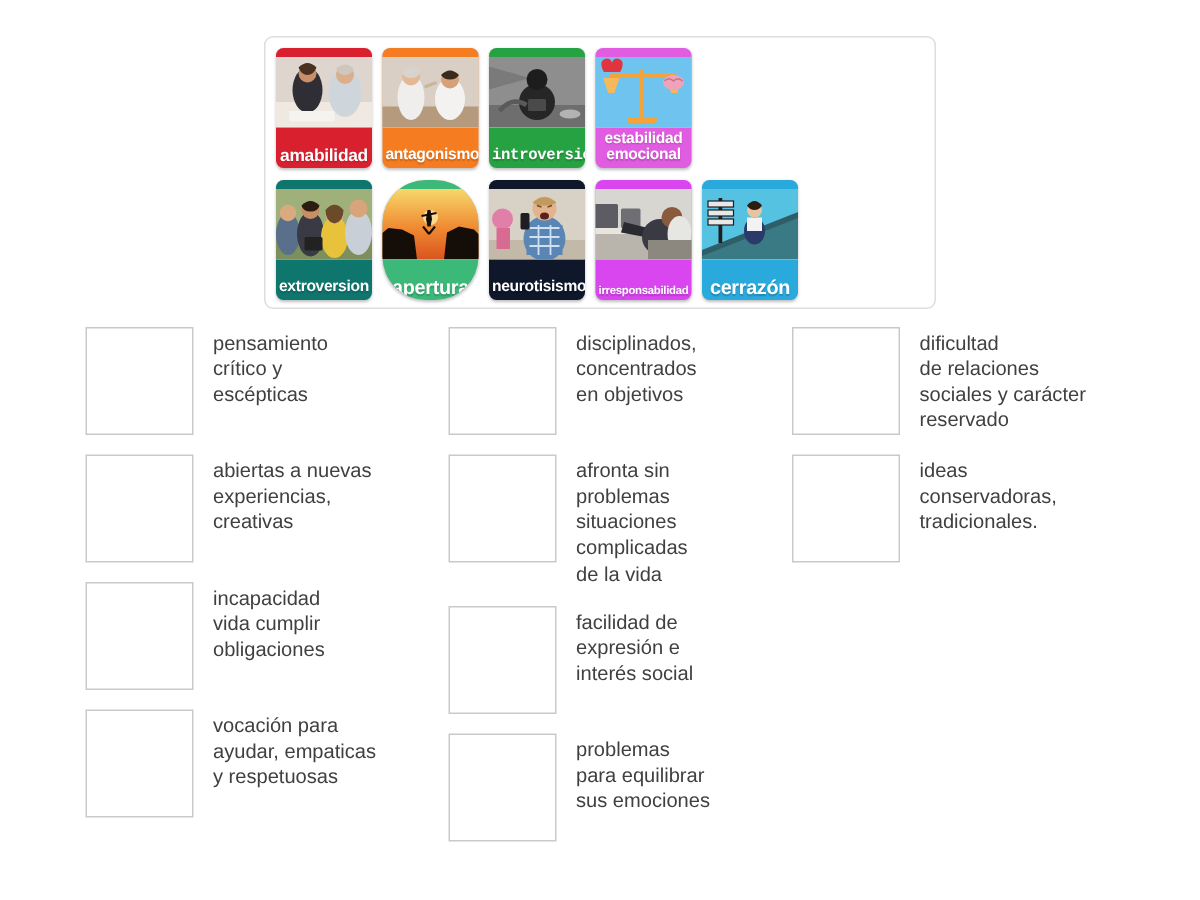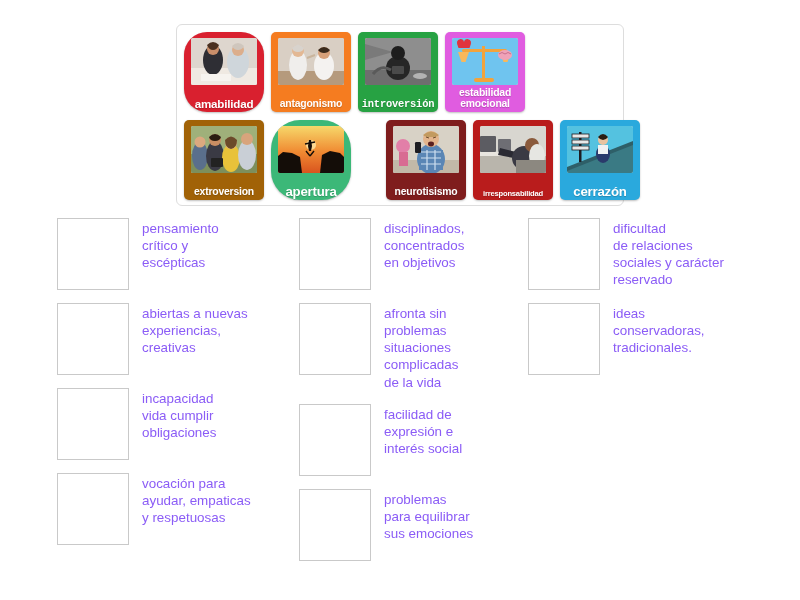--- a/index.html
+++ b/index.html
@@ -28,21 +28,21 @@
     position: absolute;
     left: 7px;
     display: flex;
     gap: 7px;
   }
   .tile-row.row-0 { top: 7px; }
   .tile-row.row-1 { top: 95px; }
 
   .tile {
     position: relative;
-    width: 80px;
+    width: 64px;
     height: 80px;
     border-radius: 5px;
     box-sizing: border-box;
     overflow: hidden;
     display: flex;
     flex-direction: column;
     align-items: center;
     cursor: pointer;
     box-shadow: 0 1px 2px rgba(0,0,0,0.25);
   }
@@ -105,30 +105,30 @@
     background: #ffffff;
     box-sizing: border-box;
     flex: none;
     cursor: pointer;
   }
   .answer-text {
     margin-left: 13px;
     padding-top: 2px;
     font-size: 13.4px;
     line-height: 1.28;
-    color: #8b5cf6;
+    color: #404040;
     white-space: pre-line;
   }
 </style>
 </head>
 <body>
 
 <div id="tile-bank">
   <div class="tile-row row-0">
-      <div class="tile" style="background: rgb(217, 32, 47); border-radius: 23px;">
+      <div class="tile" style="background: rgb(217, 32, 47);">
         <div class="tile-art">
           <svg viewBox="0 0 66 47" preserveAspectRatio="none">
       <rect width="66" height="47" fill="#ded6ce"></rect>
       <rect y="30" width="66" height="17" fill="#efe9e2"></rect>
       <ellipse cx="22" cy="22" rx="10" ry="15" fill="#2e2e34"></ellipse>
       <circle cx="22" cy="11" r="6" fill="#c98e6a"></circle>
       <path d="M16 7 q6 -6 12 0 q-2 5 -6 5 q-4 0 -6 -5z" fill="#4a3020"></path>
       <ellipse cx="47" cy="24" rx="11" ry="16" fill="#cfd6db"></ellipse>
       <circle cx="47" cy="12" r="6" fill="#dcae8c"></circle>
       <path d="M41 8 q6 -6 12 0 q-2 4 -6 4 q-4 0 -6 -4z" fill="#cfc6bd"></path>
@@ -180,21 +180,21 @@
       <path d="M11.5 13 q-4 -8 2 -9 q3 0 3.5 3 q0.5 -3 3.5 -3 q6 1 2 9 z" fill="#e0343f" transform="translate(-5,-3)"></path>
       <ellipse cx="53" cy="17" rx="7" ry="5" fill="#f0a2b8"></ellipse>
       <path d="M47 16 q3 -3 6 0 q3 -3 6 0" stroke="#c86f8c" stroke-width="1" fill="none"></path>
     </svg>
         </div>
         <div class="tile-label fs-10 two-line" style="white-space: pre-line;">estabilidad
 emocional</div>
       </div>
     </div>
   <div class="tile-row row-1">
-      <div class="tile" style="background: #a16207;">
+      <div class="tile" style="background: #0f766e;">
         <div class="tile-art">
           <svg viewBox="0 0 66 47" preserveAspectRatio="none">
       <rect width="66" height="47" fill="#9fb07a"></rect>
       <rect y="28" width="66" height="19" fill="#7d8f5c"></rect>
       <ellipse cx="9" cy="30" rx="8" ry="14" fill="#5a6f8c"></ellipse>
       <circle cx="9" cy="16" r="5.5" fill="#dba97f"></circle>
       <ellipse cx="24" cy="30" rx="9" ry="15" fill="#3a3a44"></ellipse>
       <circle cx="24" cy="14" r="6" fill="#c98e63"></circle>
       <path d="M18 11 q6 -6 12 0 q-1 4 -6 4 q-5 0 -6 -4z" fill="#2a1d12"></path>
       <ellipse cx="40" cy="32" rx="9" ry="14" fill="#e8c23a"></ellipse>
@@ -220,41 +220,41 @@
       <rect width="66" height="47" fill="url(#sky)"></rect>
       <circle cx="33" cy="19" r="5" fill="#ffe9a8" opacity="0.8"></circle>
       <path d="M0 30 L5 26 L14 27 L22 31 L24 47 L0 47 Z" fill="#140d08"></path>
       <path d="M44 29 L52 25 L62 27 L66 31 L66 47 L42 47 Z" fill="#140d08"></path>
       <path d="M31 14 l2 0 l1 6 l-1 5 l-2 0 l-1 -5 z" fill="#140d08"></path>
       <path d="M27 18 l10 -2 M28 25 l4 5 M36 25 l-4 5" stroke="#140d08" stroke-width="1.4"></path>
     </svg>
         </div>
         <div class="tile-label fs-13" style="white-space: pre-line;">apertura</div>
       </div>
-      <div class="tile" style="background: #7f1d1d; margin-left: 28px;">
+      <div class="tile" style="background: #0f172a;">
         <div class="tile-art">
           <svg viewBox="0 0 66 47" preserveAspectRatio="none">
       <rect width="66" height="47" fill="#d8d2c6"></rect>
       <rect y="34" width="66" height="13" fill="#c2b9a8"></rect>
       <circle cx="10" cy="20" r="7" fill="#e27fa8"></circle>
       <rect x="6" y="26" width="9" height="14" fill="#d86b92"></rect>
       <ellipse cx="38" cy="33" rx="14" ry="15" fill="#5a86b5"></ellipse>
       <path d="M26 24 h24 v20 h-24z" fill="#5a86b5"></path>
       <path d="M28 26 h20 M28 32 h20 M28 38 h20" stroke="#cfe0f0" stroke-width="1.2"></path>
       <path d="M34 24 v20 M42 24 v20" stroke="#cfe0f0" stroke-width="1.2"></path>
       <circle cx="38" cy="13" r="8" fill="#e3b48c"></circle>
       <path d="M30 9 q8 -7 16 0 q-2 2 -8 2 q-6 0 -8 -2z" fill="#c29a5f"></path>
       <path d="M33 11 l3 1 M43 11 l-3 1" stroke="#6b4a2a" stroke-width="1"></path>
       <ellipse cx="38" cy="18" rx="3" ry="2.4" fill="#5a2020"></ellipse>
       <rect x="22" y="16" width="6" height="11" rx="1.2" fill="#1d1d22"></rect>
     </svg>
         </div>
         <div class="tile-label fs-10" style="white-space: pre-line;">neurotisismo</div>
       </div>
-      <div class="tile" style="background: #b91c1c;">
+      <div class="tile" style="background: #d946ef;">
         <div class="tile-art">
           <svg viewBox="0 0 66 47" preserveAspectRatio="none">
       <rect width="66" height="47" fill="#d8d6d0"></rect>
       <rect y="30" width="66" height="17" fill="#b9b5ac"></rect>
       <rect x="0" y="10" width="16" height="16" rx="1" fill="#5c5c62"></rect>
       <rect x="18" y="13" width="13" height="13" rx="1" fill="#6e6e74"></rect>
       <rect x="0" y="26" width="34" height="4" fill="#e8e5df"></rect>
       <path d="M20 22 l16 4 l-2 6 l-16 -3 z" fill="#2a2a33"></path>
       <ellipse cx="44" cy="32" rx="12" ry="12" fill="#3a3a44"></ellipse>
       <ellipse cx="52" cy="19" rx="7" ry="7" fill="#8a5a3c"></ellipse>

